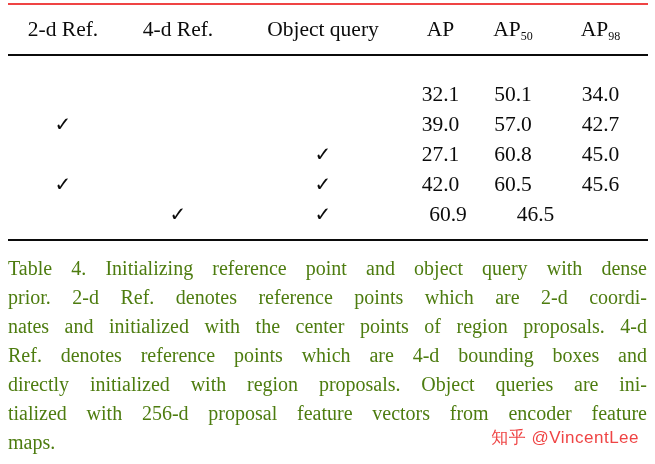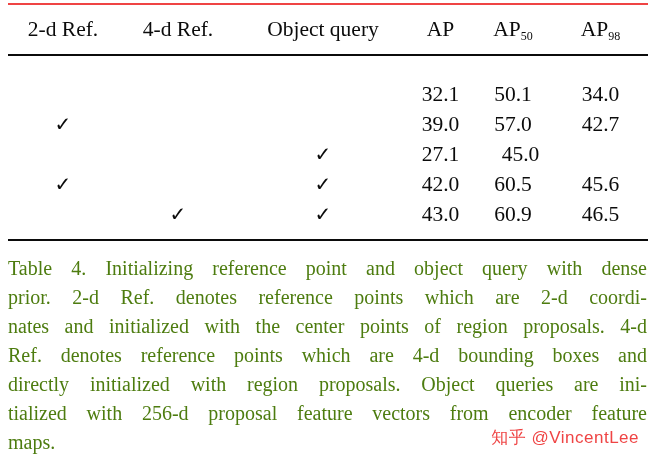--- a/index.html
+++ b/index.html
@@ -120,37 +120,37 @@
         <div class="c4">39.0</div>
         <div class="c5">57.0</div>
         <div class="c6">42.7</div>
       </div>
 
       <div class="trow">
         <div class="c1 check"></div>
         <div class="c2 check"></div>
         <div class="c3 check">✓</div>
         <div class="c4">27.1</div>
+        <div class="c5">60.8</div>
         <div class="c6">45.0</div>
       </div>
 
       <div class="trow">
         <div class="c1 check">✓</div>
         <div class="c2 check"></div>
         <div class="c3 check">✓</div>
         <div class="c4">42.0</div>
         <div class="c5">60.5</div>
         <div class="c6">45.6</div>
       </div>
 
       <div class="trow">
         <div class="c1 check"></div>
         <div class="c2 check">✓</div>
         <div class="c3 check">✓</div>
-        <div class="c4">43.0</div>
         <div class="c5">60.9</div>
         <div class="c6">46.5</div>
       </div>
 
     </div>
   </div>
 
   <div class="caption">
     <div class="cline">Table 4. Initializing reference point and object query with dense</div>
     <div class="cline">prior. 2-d Ref. denotes reference points which are 2-d coordi-</div>

